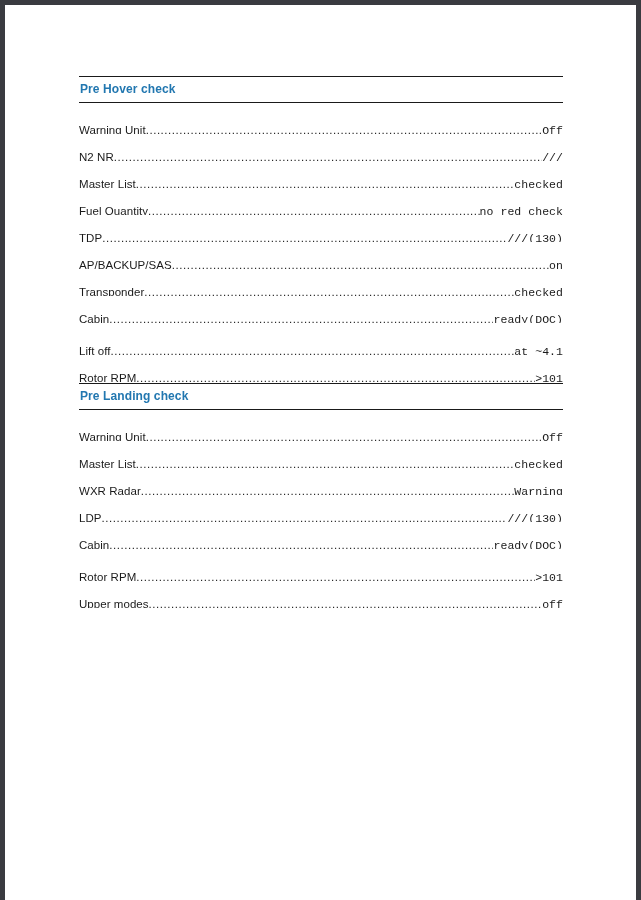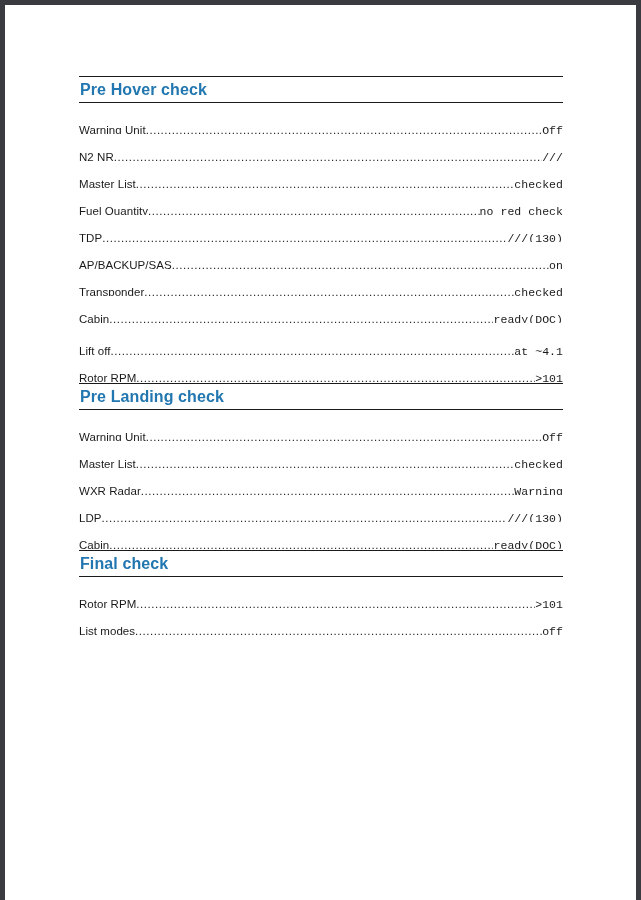--- a/index.html
+++ b/index.html
@@ -46,21 +46,21 @@
   
   .section {
     margin: 0;
   }
   .section-head {
     border-top: 1.6px solid #1a1a1a;
     border-bottom: 1.6px solid #1a1a1a;
     padding: 5px 0 5px 1px;
   }
   .section-title {
-    font-size: 16px;
+    font-size: 12px;
     font-weight: bold;
     line-height: 15px;
     color: #2277b0;
     letter-spacing: 0.1px;
     white-space: nowrap;
   }
 
   
   .rows {
     padding-top: 4px;
@@ -193,31 +193,28 @@
               <span class="row-value">///(130)</span>
             </div>
             <div class="row">
               <span class="row-label">Cabin</span>
               <span class="row-leader">.......................................................................................................................................................................................................</span>
               <span class="row-value">ready(DOC)</span>
             </div>
           </div>
         </div>
         <div class="section">
-          <div class="section-head">
-            <div class="section-title">Final check</div>
-          </div>
           <div class="rows">
             <div class="row">
               <span class="row-label">Rotor RPM</span>
               <span class="row-leader">.......................................................................................................................................................................................................</span>
               <span class="row-value">&gt;101</span>
             </div>
             <div class="row">
-              <span class="row-label">List modes</span>
+              <span class="row-label">Upper modes</span>
               <span class="row-leader">.......................................................................................................................................................................................................</span>
               <span class="row-value">off</span>
             </div>
           </div>
         </div>
       </div>
   </div>
 </div>
 
 </body></html>

